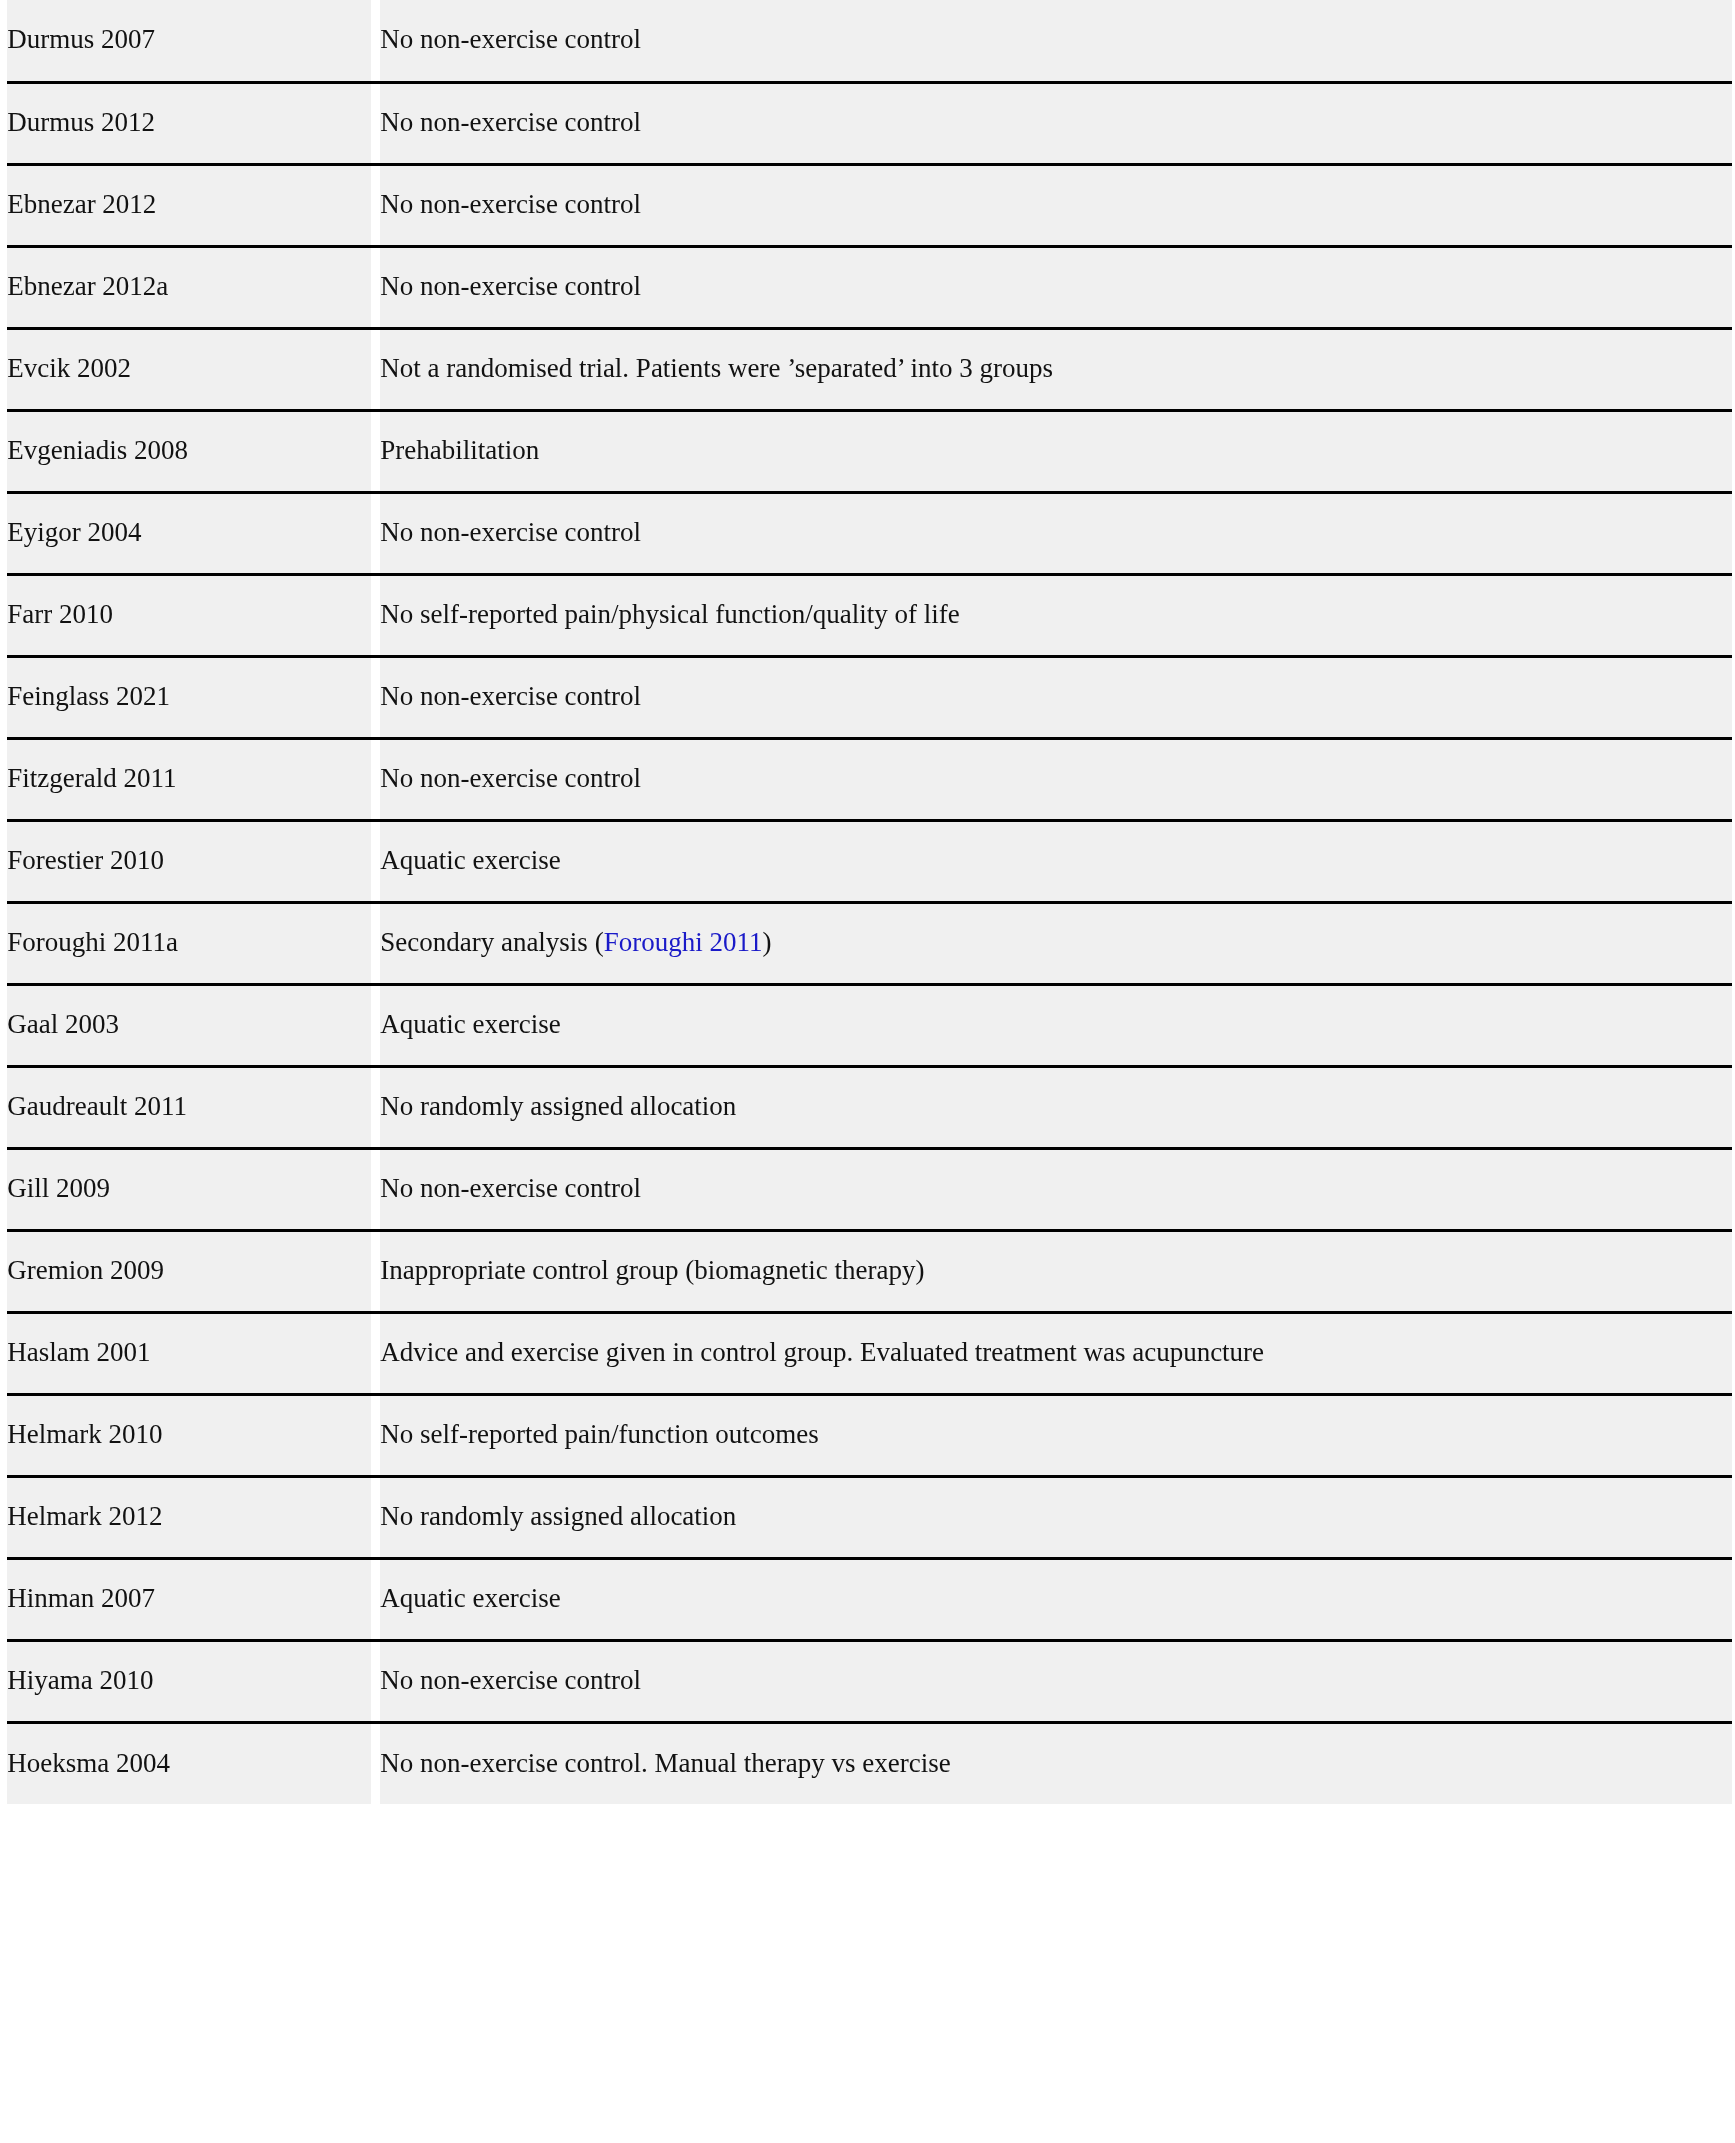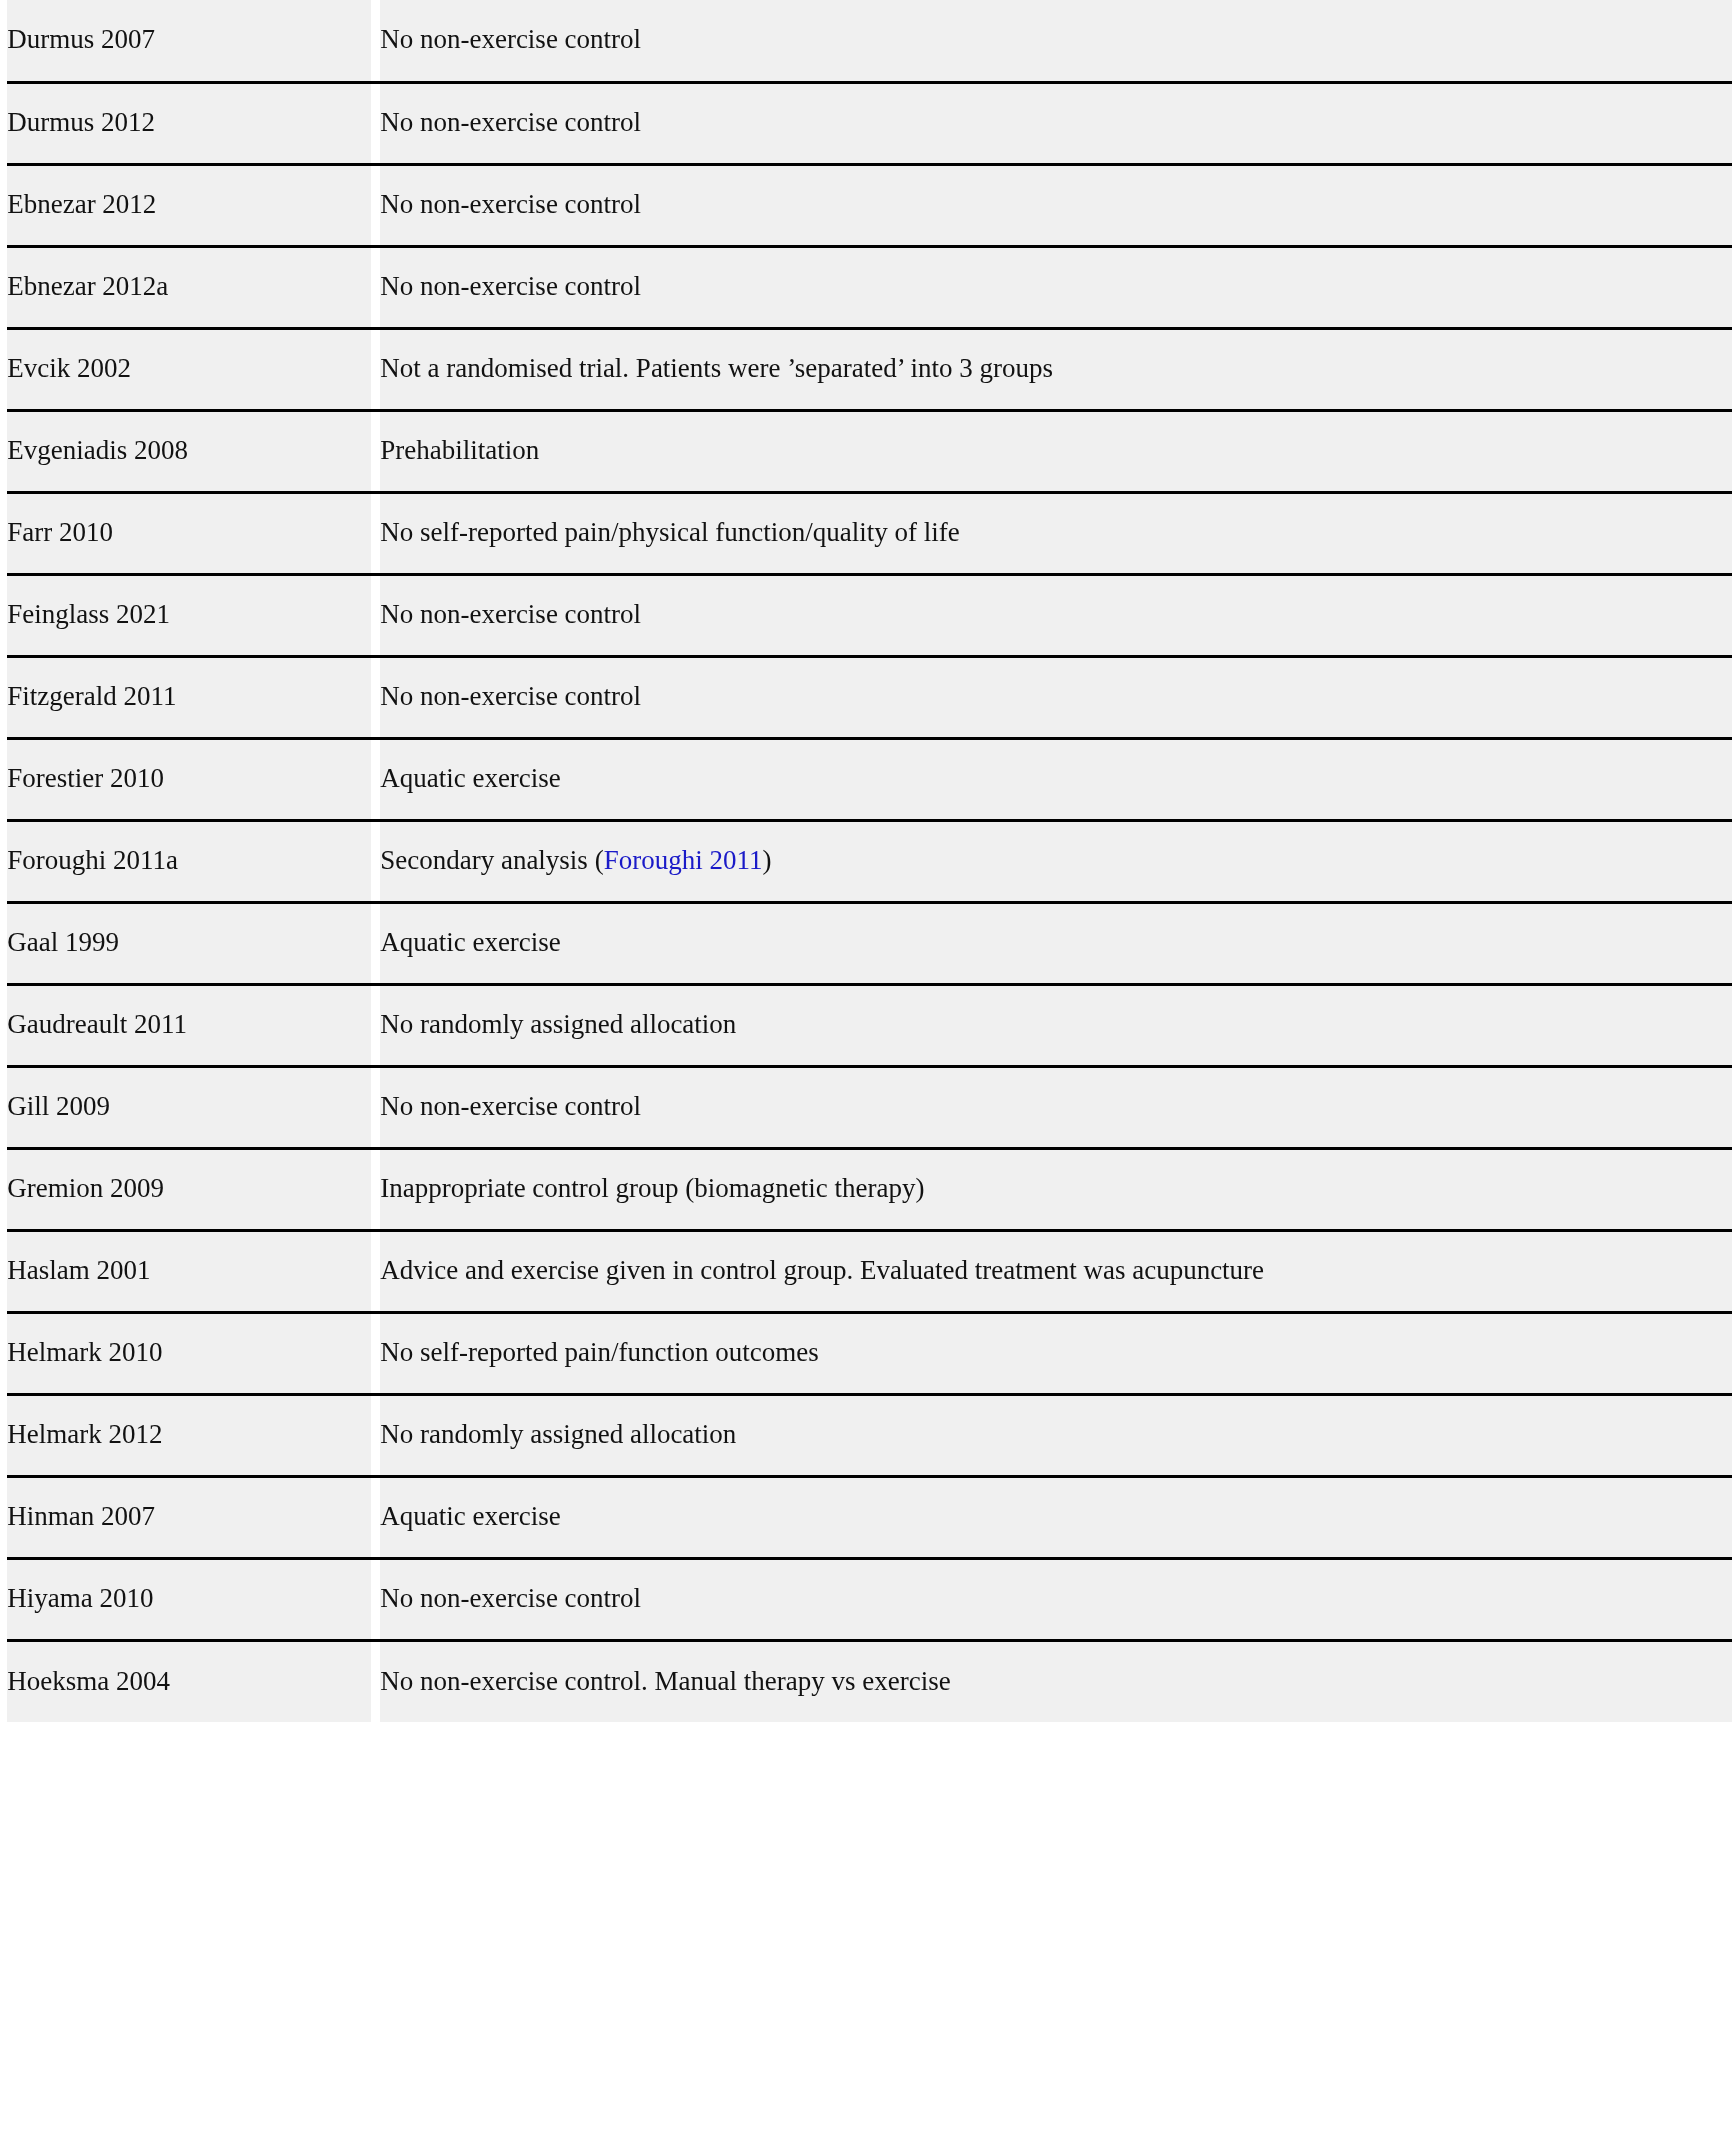--- a/index.html
+++ b/index.html
@@ -103,20 +103,25 @@
         <td class="cell-study">Evcik 2002</td>
         <td class="gutter"></td>
         <td class="cell-reason">Not a randomised trial. Patients were ’separated’ into 3 groups</td>
       </tr>
       <tr>
         <td class="cell-study">Evgeniadis 2008</td>
         <td class="gutter"></td>
         <td class="cell-reason">Prehabilitation</td>
       </tr>
       <tr>
+        <td class="cell-study">Eyigor 2004</td>
+        <td class="gutter"></td>
+        <td class="cell-reason">No non-exercise control</td>
+      </tr>
+      <tr>
         <td class="cell-study">Farr 2010</td>
         <td class="gutter"></td>
         <td class="cell-reason">No self-reported pain/physical function/quality of life</td>
       </tr>
       <tr>
         <td class="cell-study">Feinglass 2021</td>
         <td class="gutter"></td>
         <td class="cell-reason">No non-exercise control</td>
       </tr>
       <tr>
@@ -128,21 +133,21 @@
         <td class="cell-study">Forestier 2010</td>
         <td class="gutter"></td>
         <td class="cell-reason">Aquatic exercise</td>
       </tr>
       <tr>
         <td class="cell-study">Foroughi 2011a</td>
         <td class="gutter"></td>
         <td class="cell-reason"><span>Secondary analysis (</span><a class="ref-link" href="#" style="color: rgb(26, 26, 200); text-align: right;">Foroughi 2011</a><span>)</span></td>
       </tr>
       <tr>
-        <td class="cell-study">Gaal 1999</td>
+        <td class="cell-study">Gaal 2003</td>
         <td class="gutter"></td>
         <td class="cell-reason">Aquatic exercise</td>
       </tr>
       <tr>
         <td class="cell-study">Gaudreault 2011</td>
         <td class="gutter"></td>
         <td class="cell-reason">No randomly assigned allocation</td>
       </tr>
       <tr>
         <td class="cell-study">Gill 2009</td>

